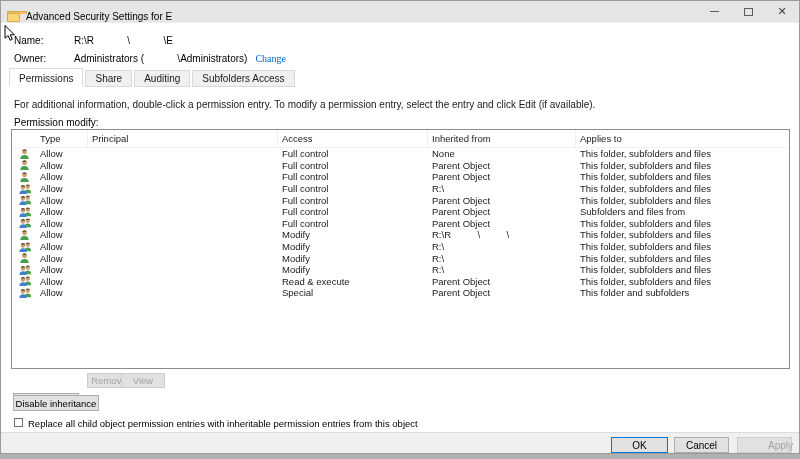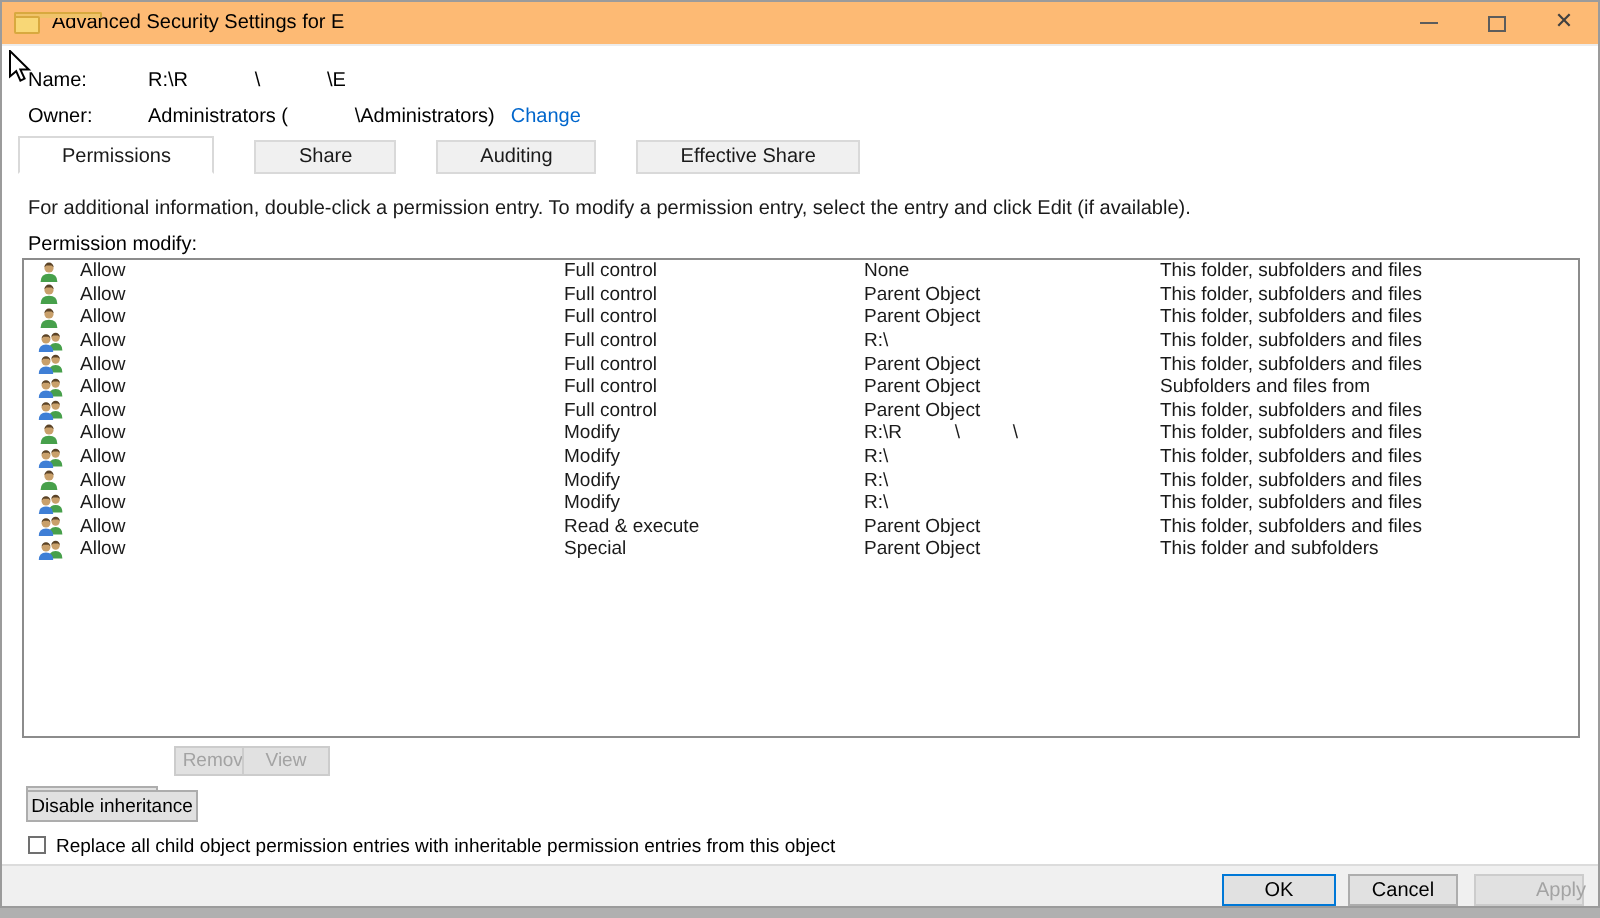--- a/index.html
+++ b/index.html
@@ -3,46 +3,46 @@
 <meta charset="utf-8">
 <style>
   * { margin:0; padding:0; box-sizing:border-box; }
   html,body { width:800px; height:459px; }
   body { background:#b0b0b0; font-family:"Liberation Sans", sans-serif; position:relative; overflow:hidden; }
 
   #window { position:absolute; left:0; top:0; width:800px; height:454px;
             background:#ffffff; border:1px solid #9b9b9b; }
 
   
-  .titlebar { position:absolute; left:0; top:0; right:0; height:22px; background:#fdba74;
-              display:flex; align-items:center; border-bottom:1px solid #ececec; }
+  .titlebar { position:absolute; left:0; top:0; right:0; height:22px; background:#e5e5e5;
+              display:flex; align-items:flex-end; border-bottom:1px solid #ececec; }
   .title-icon { margin-left:6px; width:13px; height:11px; position:relative; flex:0 0 auto; }
   .title-icon .tab { position:absolute; left:0; top:0; width:6px; height:3px; background:#f0c36a; border:1px solid #d8a93f; border-bottom:none; border-radius:1px 1px 0 0; }
   .title-icon .bodyp { position:absolute; left:0; top:2px; width:13px; height:9px; background:#f8d776; border:1px solid #d8a93f; border-radius:1px; }
   .title-text { margin-left:6px; font-size:10px; color:#000; white-space:pre; }
   .controls { margin-left:auto; display:flex; height:100%; }
   .ctrl { width:34px; height:100%; display:flex; align-items:center; justify-content:center; }
   .min-glyph { width:9px; height:1px; background:#5c5c5c; }
   .max-glyph { width:9px; height:8px; border:1px solid #5c5c5c; }
   .close-glyph { font-size:11px; color:#404040; line-height:1; }
 
   .cursor { position:absolute; left:3px; top:24px; z-index:9; }
 
   
   .field-row { position:absolute; left:13px; font-size:10px; color:#000; display:flex; align-items:baseline; }
   #row-name  { top:34px; }
   #row-owner { top:52px; }
   .field-label { display:inline-block; width:60px; }
   .field-value { white-space:pre; }
-  .link { color:#0066cc; margin-left:8px; cursor:pointer; }
+  .link { color:#0066cc; margin-left:8px; cursor:pointer;font-family:Liberation Serif, serif; }
 
   
   .tabstrip { position:absolute; left:8px; top:67px; display:flex; align-items:flex-end; font-size:10px; }
-  .tab { height:17px; line-height:16px; padding:0 21px; background:#f0f0f0;
-         border:1px solid #d9d9d9; margin-right:20px; color:#1a1a1a; }
+  .tab { height:17px; line-height:16px; padding:0 9px; background:#f0f0f0;
+         border:1px solid #d9d9d9; margin-right:2px; color:#1a1a1a; }
   .tab.active { height:19px; line-height:19px; background:#fff; border-bottom:1px solid #fff; position:relative; z-index:2; }
 
   .info { position:absolute; left:13px; top:98px; font-size:10px; color:#1a1a1a; white-space:nowrap; }
   .entries-label { position:absolute; left:13px; top:116px; font-size:10px; color:#000; }
 
   
   .table { position:absolute; left:10px; top:128px; width:779px; height:240px;
            border:1px solid #8c8c8c; background:#fff; font-size:9.5px; overflow:hidden; }
   .thead { display:flex; height:18px; align-items:stretch; color:#1a1a1a; border-bottom:1px solid #f2f2f2; }
   .h { padding-left:4px; border-right:1px solid #efefef; display:flex; align-items:center; }
@@ -109,27 +109,34 @@
   <div class="field-row" id="row-owner">
     <span class="field-label">Owner:</span>
     <span class="field-value">Administrators (            \Administrators)</span>
     <span class="link">Change</span>
   </div>
 
   <div class="tabstrip">
       <div class="tab active">Permissions</div>
       <div class="tab">Share</div>
       <div class="tab">Auditing</div>
-      <div class="tab">Effective Share</div>
+      <div class="tab">Subfolders Access</div>
     </div>
 
   <div class="info">For additional information, double-click a permission entry. To modify a permission entry, select the entry and click Edit (if available).</div>
   <div class="entries-label">Permission modify:</div>
 
   <div class="table">
+    <div class="thead">
+        <span class="h h01">Type</span>
+        <span class="h h2">Principal</span>
+        <span class="h h3">Access</span>
+        <span class="h h4">Inherited from</span>
+        <span class="h h5">Applies to</span>
+      </div>
     <div>
         <div class="trow">
           <span class="c c0"><svg width="11" height="10" viewBox="0 0 11 10">
               <circle cx="5.5" cy="3" r="2.3" fill="#c9a06b"></circle>
               <path d="M3.2 2.6 a2.3 2.3 0 0 1 4.6 0 l-1 -0.9 l-2.6 0 Z" fill="#5a4226"></path>
               <path d="M1.3 10 Q1.3 5.9 5.5 5.9 Q9.7 5.9 9.7 10 Z" fill="#47a04b"></path>
             </svg></span>
           <span class="c c1">Allow</span>
           <span class="c c2"></span>
           <span class="c c3">Full control</span>

